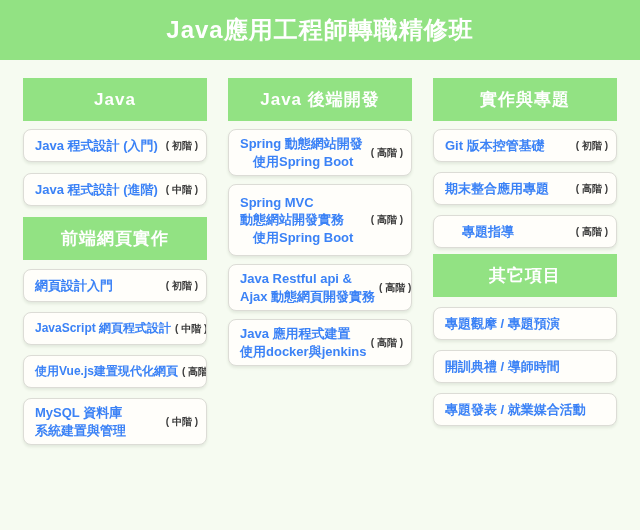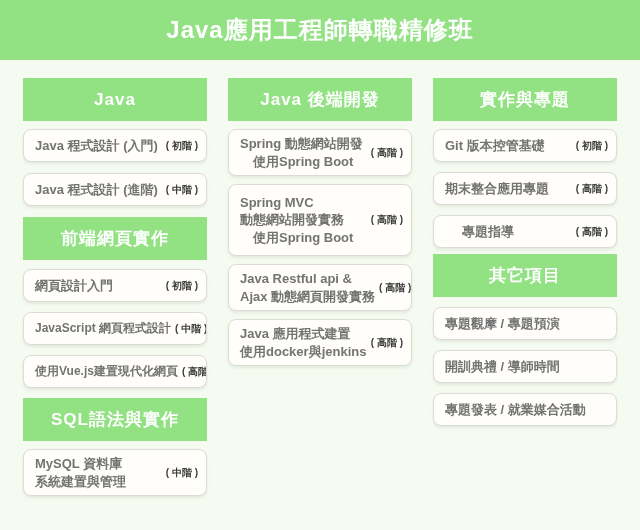--- a/index.html
+++ b/index.html
@@ -38,21 +38,21 @@
     background: #FFFEFA;
     border: 1px solid #DCDCD6;
     border-radius: 8px;
     box-shadow: 0 2px 3px rgba(60, 80, 50, 0.10);
     display: flex; align-items: center; justify-content: space-between;
     padding: 5px 8px 5px 11px;
     overflow: hidden;
   }
   .card .ctitle {
     font-size: 13px; font-weight: bold; line-height: 1.32;
-    white-space: pre; color: #737373;
+    white-space: pre; color: #3b82f6;
   }
   .card .clevel {
     font-size: 10px; font-weight: bold; color: #3A3A3A;
     white-space: nowrap; flex-shrink: 0; margin-left: 4px;
   }
   .snug .ctitle { font-size: 12px; }
   .h1 { min-height: 33px; }
   .h2 { min-height: 47px; justify-content: space-between; }
   .h3 { min-height: 72px; }
   .mb6 { margin-bottom: 6px; padding-left: 28px; }
@@ -90,21 +90,20 @@
     </div>
     <div class="card h1 mb10 snug">
       <span class="ctitle">JavaScript 網頁程式設計</span>
       <span class="clevel">( 中階 )</span>
     </div>
     <div class="card h1 mb10 snug">
       <span class="ctitle">使用Vue.js建置現代化網頁</span>
       <span class="clevel">( 高階 )</span>
     </div>
 
-    <div class="sec-header mb8">SQL語法與實作</div>
 
     <div class="card h2">
       <span class="ctitle">MySQL 資料庫
 系統建置與管理</span>
       <span class="clevel">( 中階 )</span>
     </div>
   </div>
 
   <div class="col">
     <div class="sec-header mb8">Java 後端開發</div>

